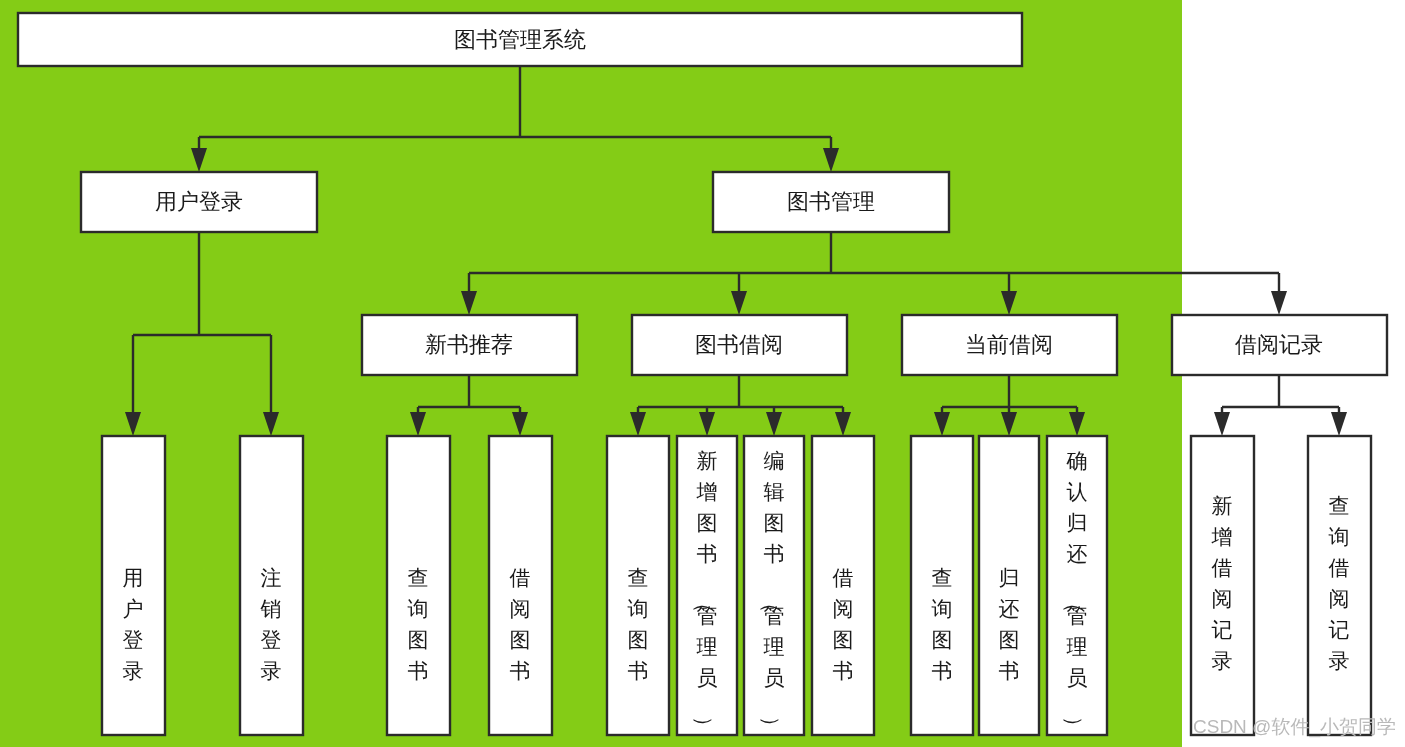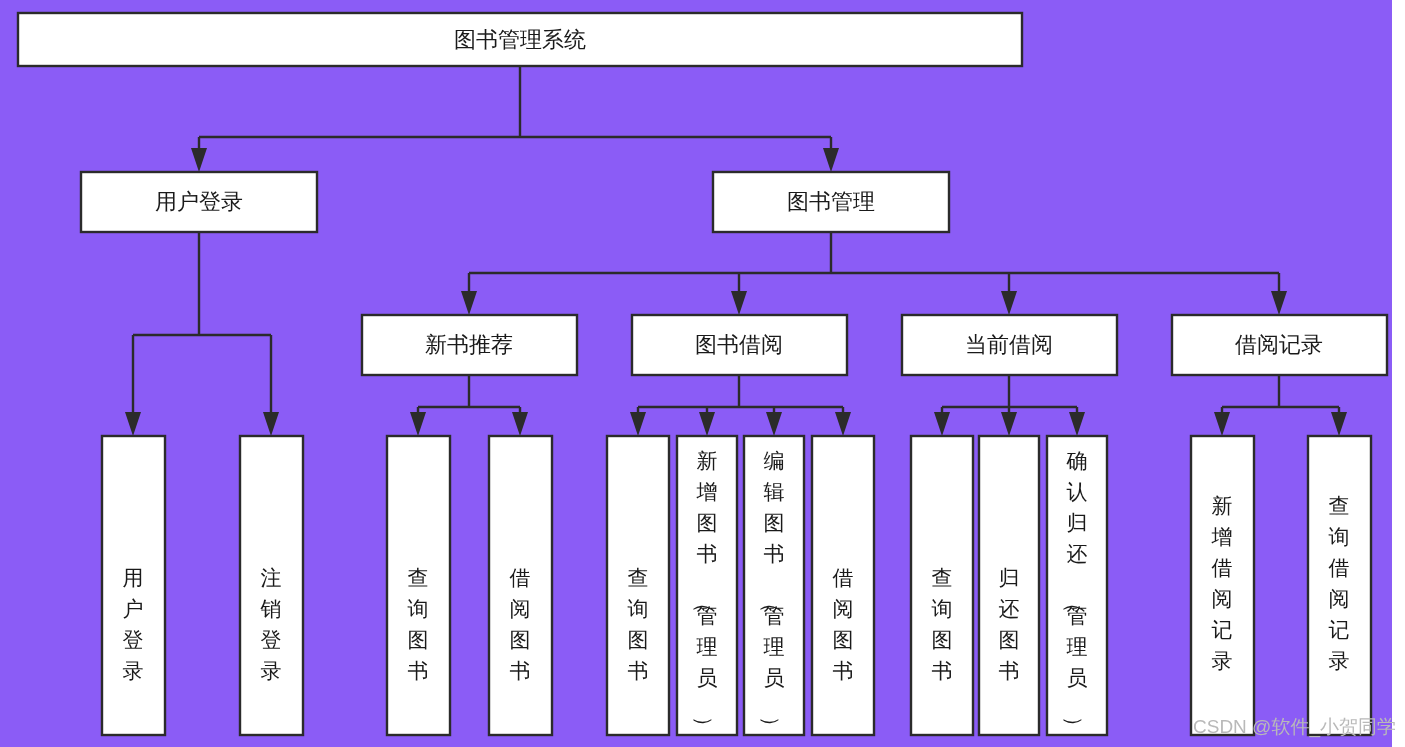--- a/index.html
+++ b/index.html
@@ -8,23 +8,23 @@
     background: #ffffff;
   }
   body {
     width: 1405px;
     height: 747px;
     font-family: "Liberation Sans", "DejaVu Sans", sans-serif;
     overflow: hidden;
   }
   #diagram-root {
     position: relative;
-    width: 1392px;
+    width: 1182px;
     height: 747px;
-    background: #8b5cf6;
+    background: #84cc16;
   }
   svg#flow-svg {
     position: absolute;
     left: 0;
     top: 0;
     width: 1405px;
     height: 747px;
     display: block;
   }
   .node-box {

